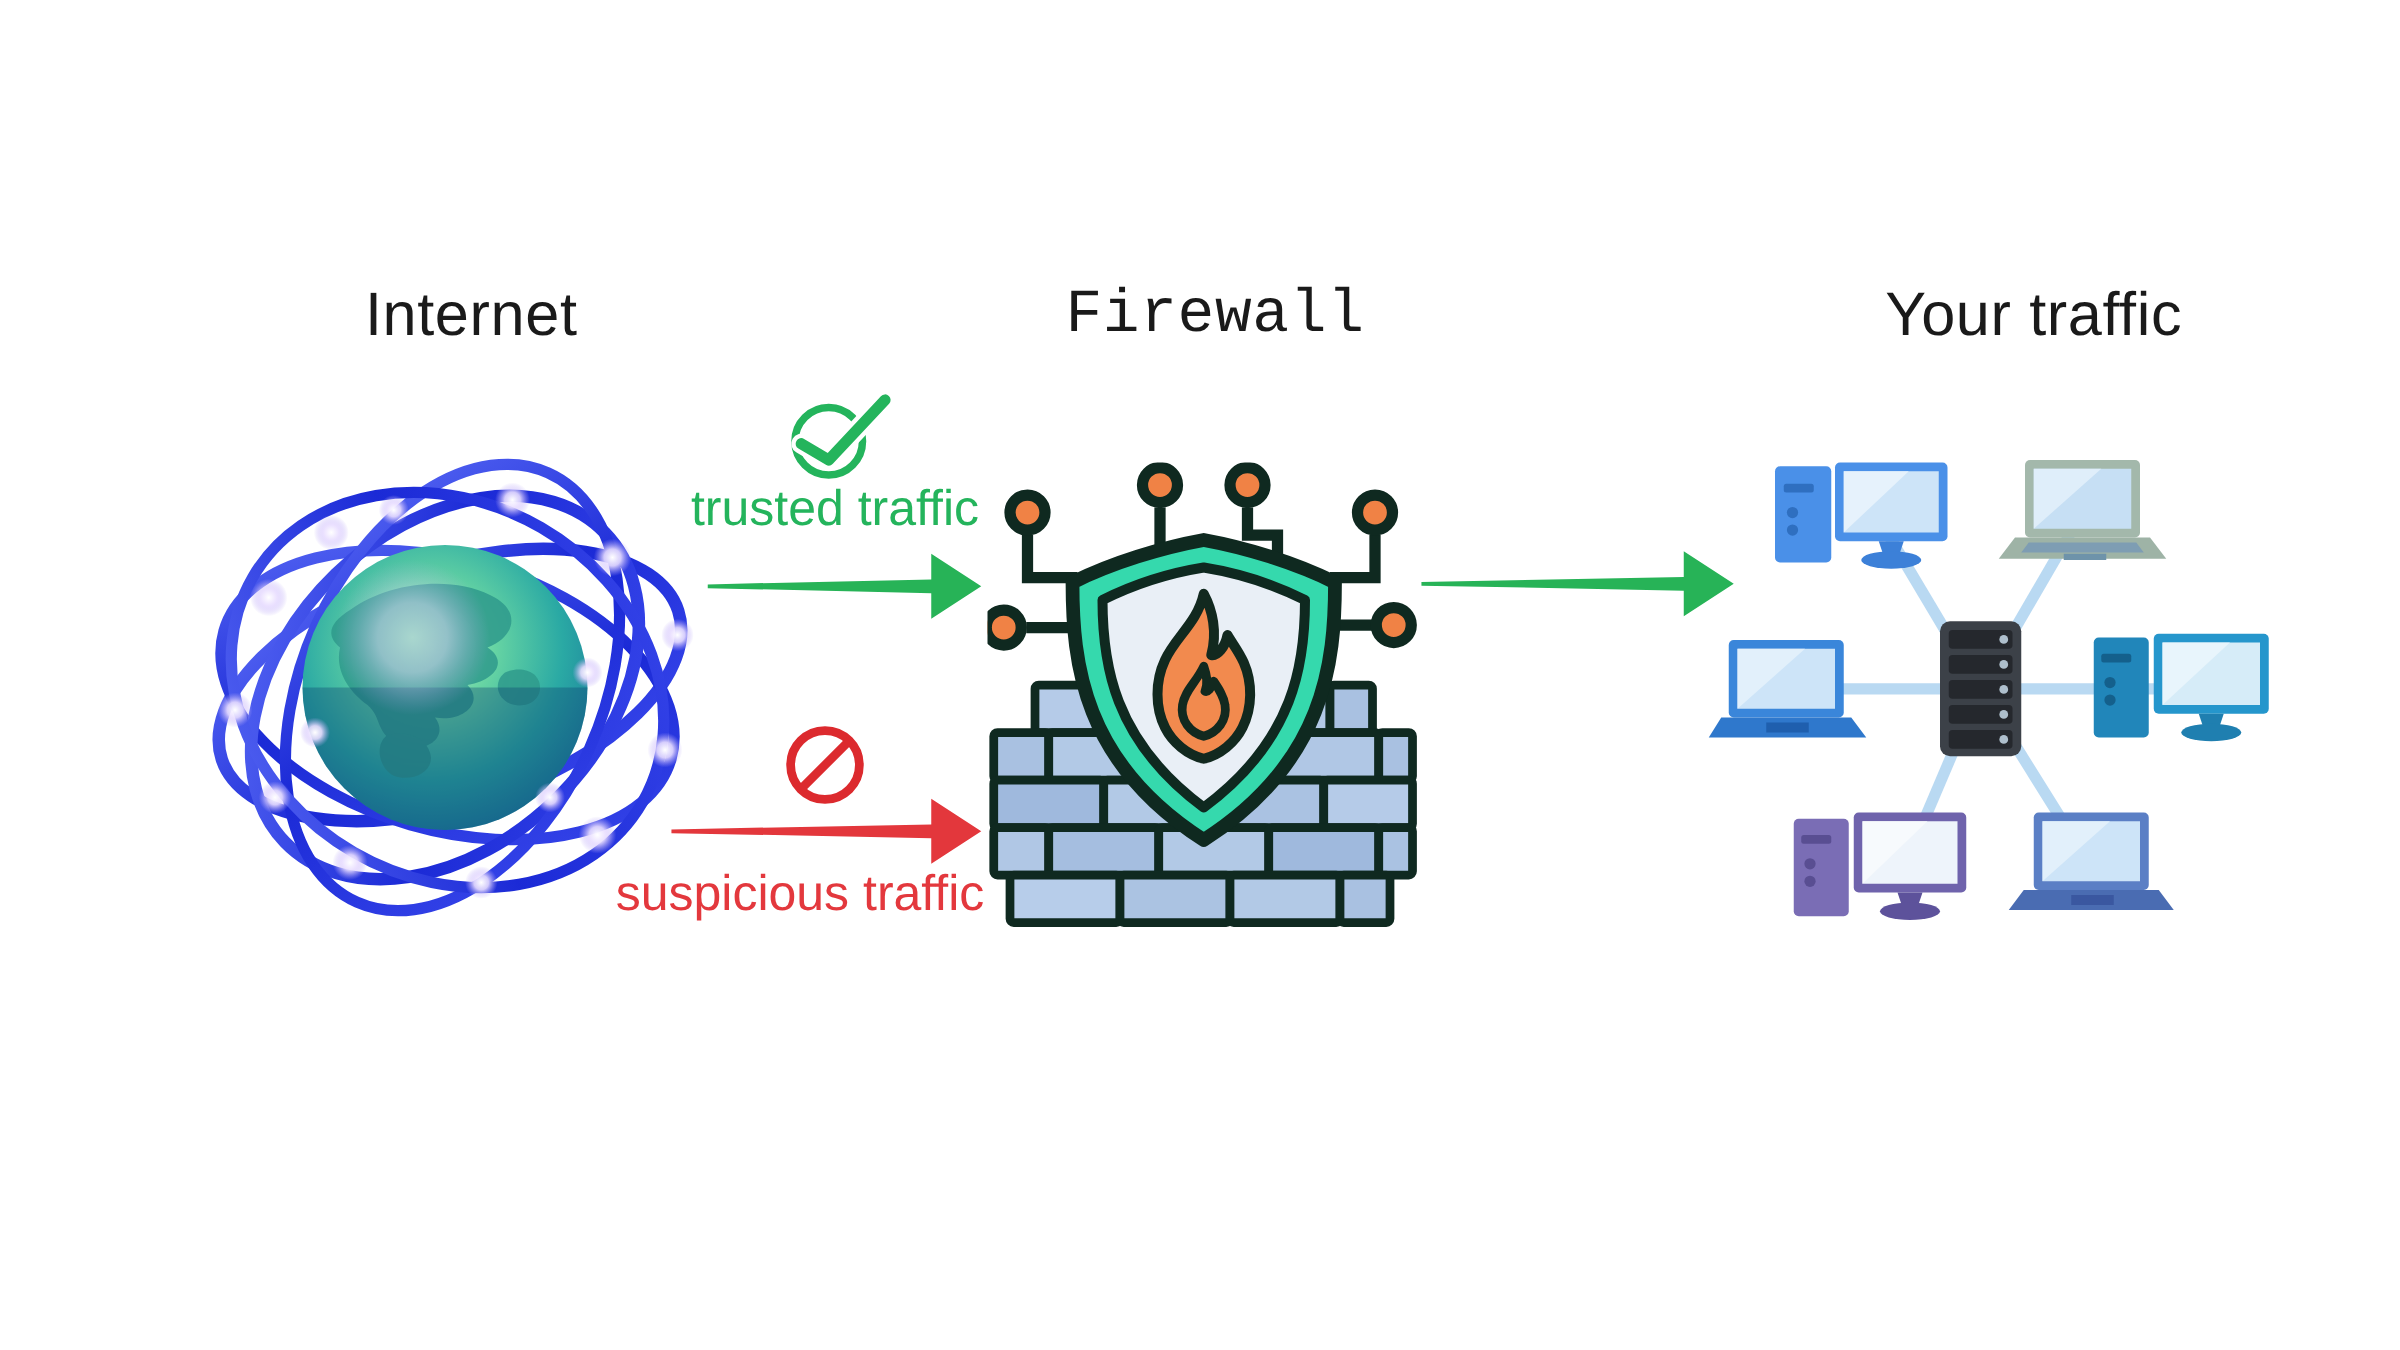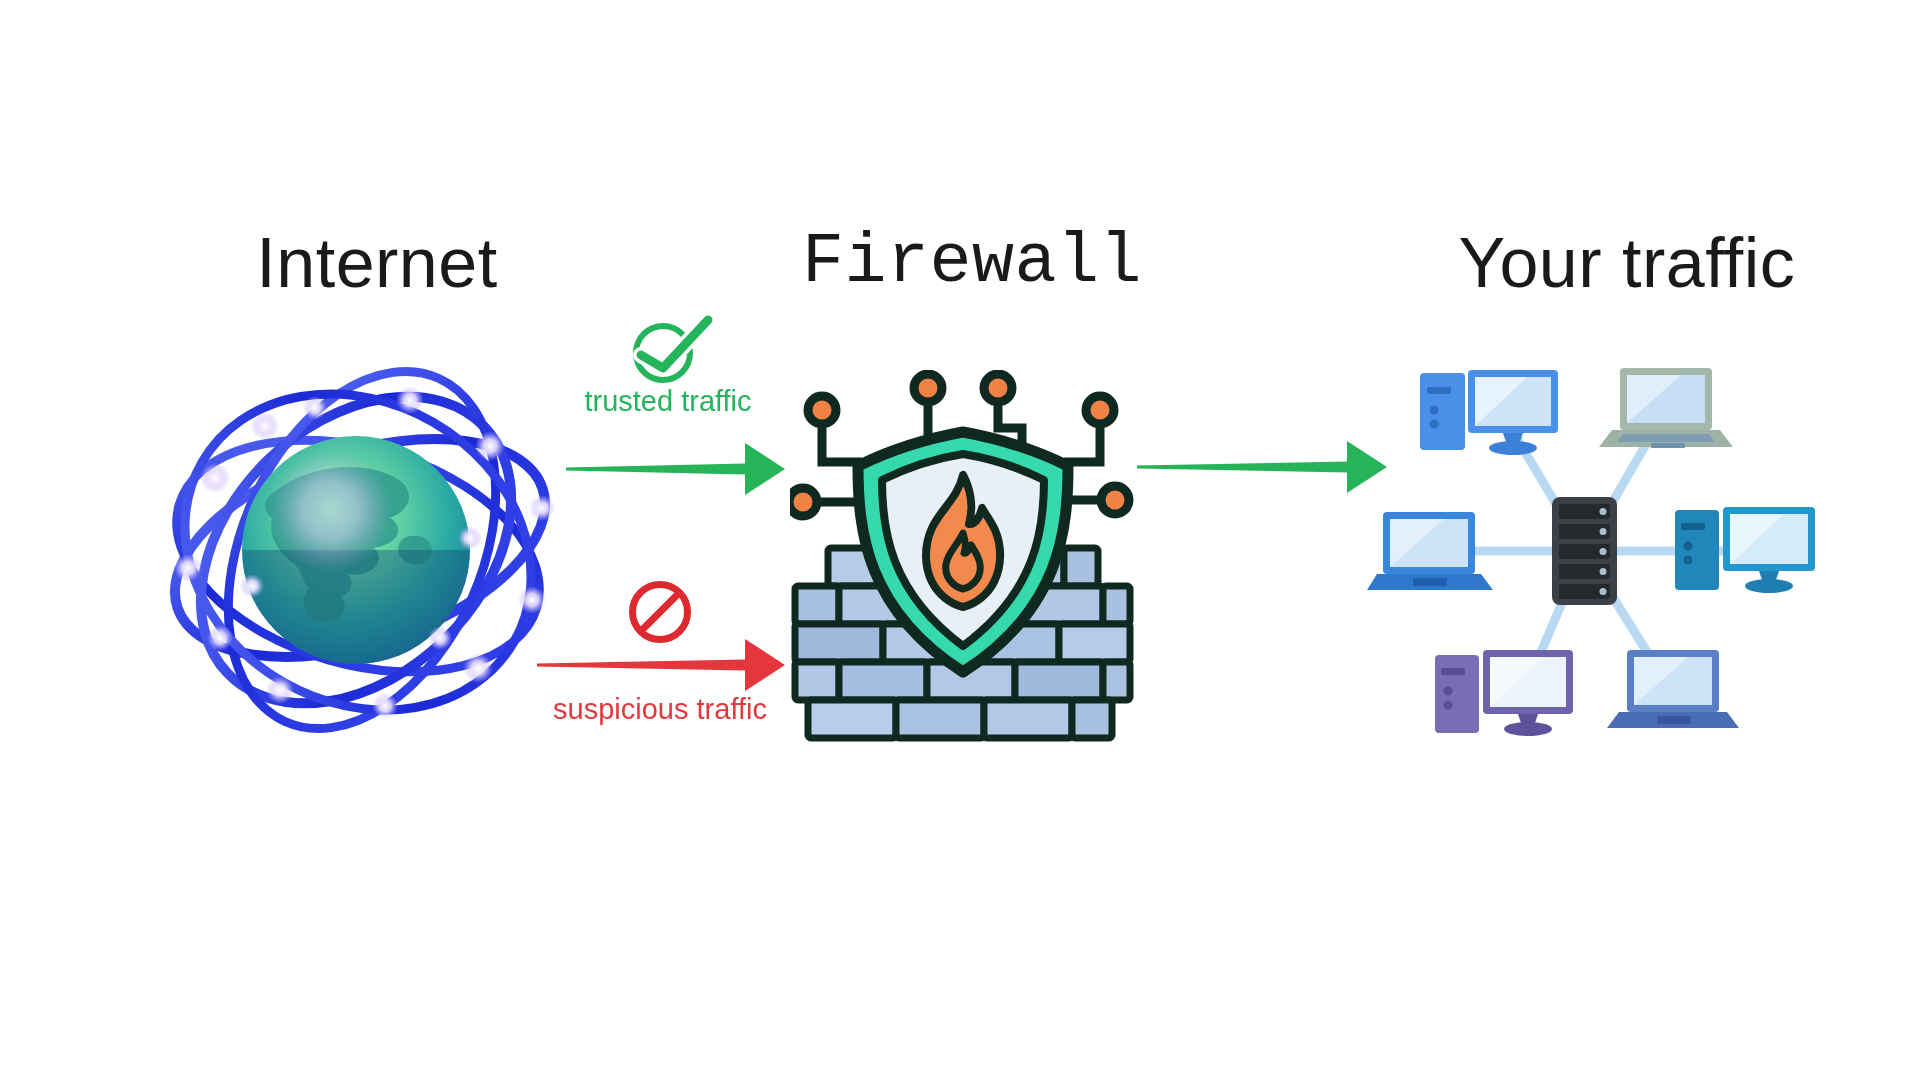--- a/index.html
+++ b/index.html
@@ -2,25 +2,25 @@
 <html><head>
 <meta charset="utf-8">
 <style>
   html,body{margin:0;padding:0;background:#ffffff;}
   .canvas{
     position:relative;width:1920px;height:1080px;background:#ffffff;overflow:hidden;
     font-family:"Liberation Sans", sans-serif;
   }
   .abs{position:absolute;}
   .title{
-    font-size:70px;font-weight:500;color:#1a1a1a;line-height:1;white-space:nowrap;
+    font-size:49px;font-weight:500;color:#1a1a1a;line-height:1;white-space:nowrap;
     transform:translateX(-50%);letter-spacing:0.5px;
   }
   .flow-label{
-    font-size:29px;line-height:1;white-space:nowrap;transform:translateX(-50%);
+    font-size:40px;line-height:1;white-space:nowrap;transform:translateX(-50%);
   }
   .flow-label.trusted{color:#24b45c;}
   .flow-label.suspicious{color:#e3383d;}
 </style>
 </head>
 <body>
 
 <div class="canvas">
 
   <div class="abs title" style="left:377px;top:228px;">Internet</div>
@@ -98,21 +98,21 @@
 
   <svg class="abs" style="left:625px;top:577px;" width="70" height="70" viewBox="0 0 70 70">
     <circle cx="35" cy="35" r="27.5" fill="none" stroke="#dc2a2e" stroke-width="7"></circle>
     <line x1="15.5" y1="54.5" x2="54.5" y2="15.5" stroke="#dc2a2e" stroke-width="7"></line>
   </svg>
 
   <svg class="abs" style="left:537px;top:637px;" width="249" height="56" viewBox="0 0 249 56">
     <polygon points="0,26.5 208,22.5 208,2 248,28 208,54 208,33.5 0,29.5" fill="#e3373c"></polygon>
   </svg>
 
-  <div class="abs flow-label suspicious" style="left:660px;top:695px;">suspicious traffic</div>
+  <div class="abs flow-label suspicious" style="left:640px;top:695px;">suspicious traffic</div>
 
   <svg class="abs" style="left:790px;top:370px;" width="350" height="390" viewBox="0 0 350 390">
 
     <g fill="none" stroke="#0f2920" stroke-width="9">
       <path d="M32,58 V92 H72"></path>
       <path d="M31,132 H68"></path>
       <path d="M138,36 V74"></path>
       <path d="M208,36 V58 H232 V82"></path>
       <path d="M310,58 V92 H274"></path>
       <path d="M308,130 H272"></path>

